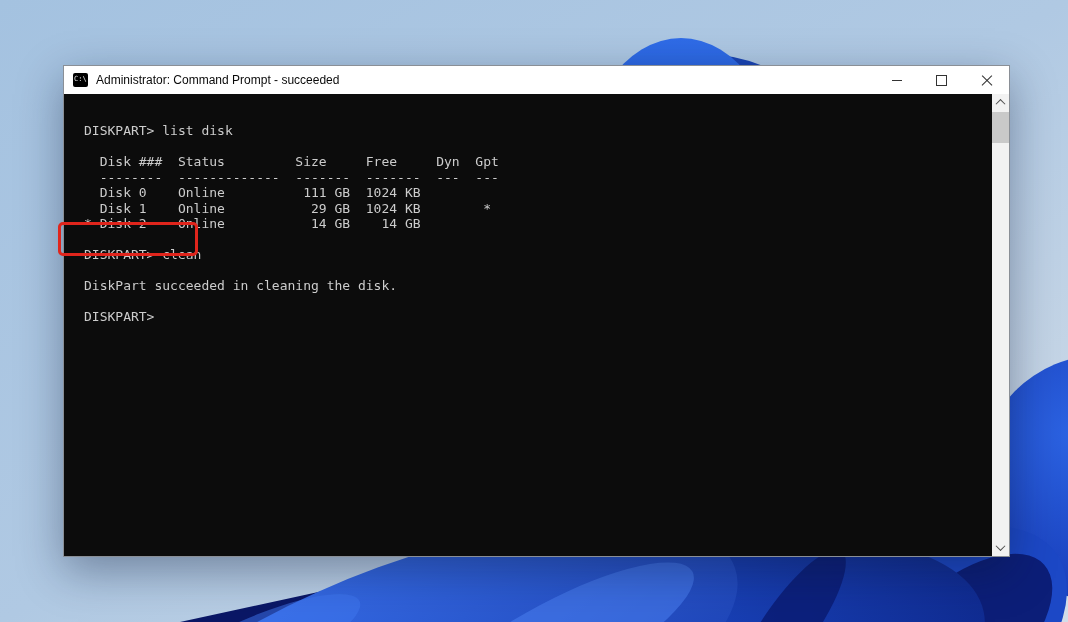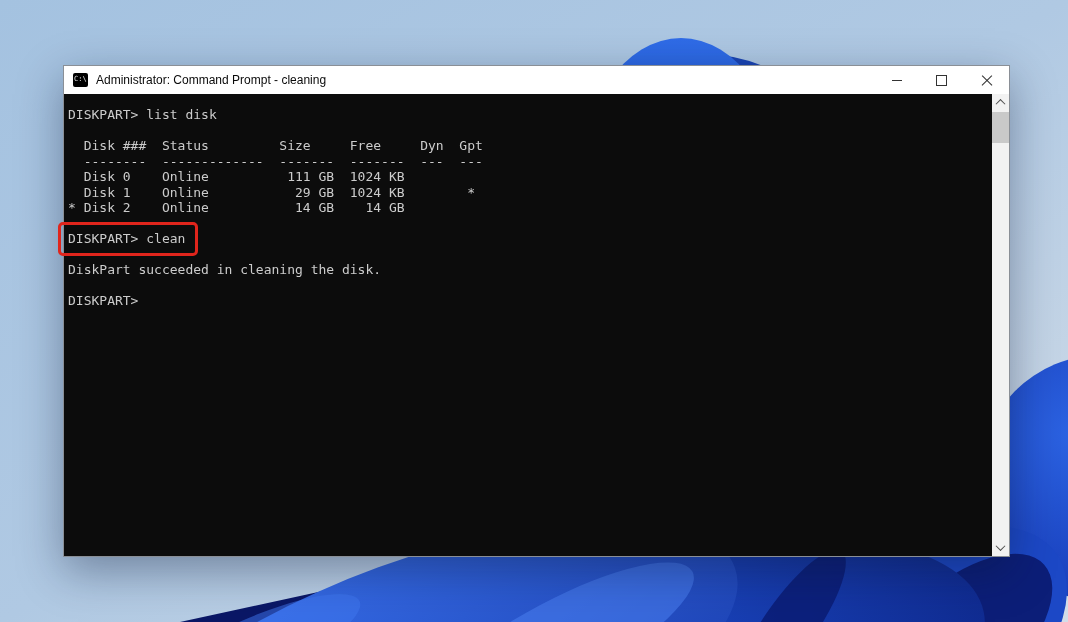--- a/index.html
+++ b/index.html
@@ -44,21 +44,21 @@
   .glyph-close .xbar { position:absolute; left:-1px; top:5.5px; width:14px; height:1.2px; background:#333; }
   .glyph-close .xbar.a { transform:rotate(45deg); }
   .glyph-close .xbar.b { transform:rotate(-45deg); }
 
   
   .terminal {
     position:absolute; left:0; right:0; top:28px; bottom:0;
     background:#0c0c0c; overflow:hidden;
   }
   .terminal-pre {
-    margin:0; padding:13px 20px 0 4px;
+    margin:16px; padding:13px 20px 0 4px;
     font-family:"DejaVu Sans Mono","Liberation Mono",monospace;
     font-size:13px; line-height:15.5px;
     color:#cccccc; white-space:pre;
   }
   
   .scrollbar {
     position:absolute; top:0; right:0; bottom:0; width:17px;
     background:#f2f2f2;
   }
   .scroll-btn {
@@ -128,21 +128,21 @@
     <ellipse cx="560" cy="642" rx="150" ry="42" fill="#4a80f0" opacity="0.55" transform="rotate(-28 560 642)"></ellipse>
     <ellipse cx="790" cy="625" rx="90" ry="26" fill="#0a1a70" opacity="0.8" transform="rotate(-55 790 625)"></ellipse>
     <ellipse cx="250" cy="650" rx="120" ry="30" fill="#3f77ef" opacity="0.5" transform="rotate(-24 250 650)"></ellipse>
   </g>
 </svg>
 
 <div class="cmd-window">
 
   <div class="titlebar">
     <span class="win-icon">C:\</span>
-    <span class="title-text">Administrator: Command Prompt - cleaning</span>
+    <span class="title-text">Administrator: Command Prompt - succeeded</span>
     <div class="window-controls">
       <button class="ctrl-btn">
         <span class="glyph-min"></span>
       </button>
       <button class="ctrl-btn">
         <span class="glyph-max"></span>
       </button>
       <button class="ctrl-btn">
         <span class="glyph-close">
           <span class="xbar a"></span>

